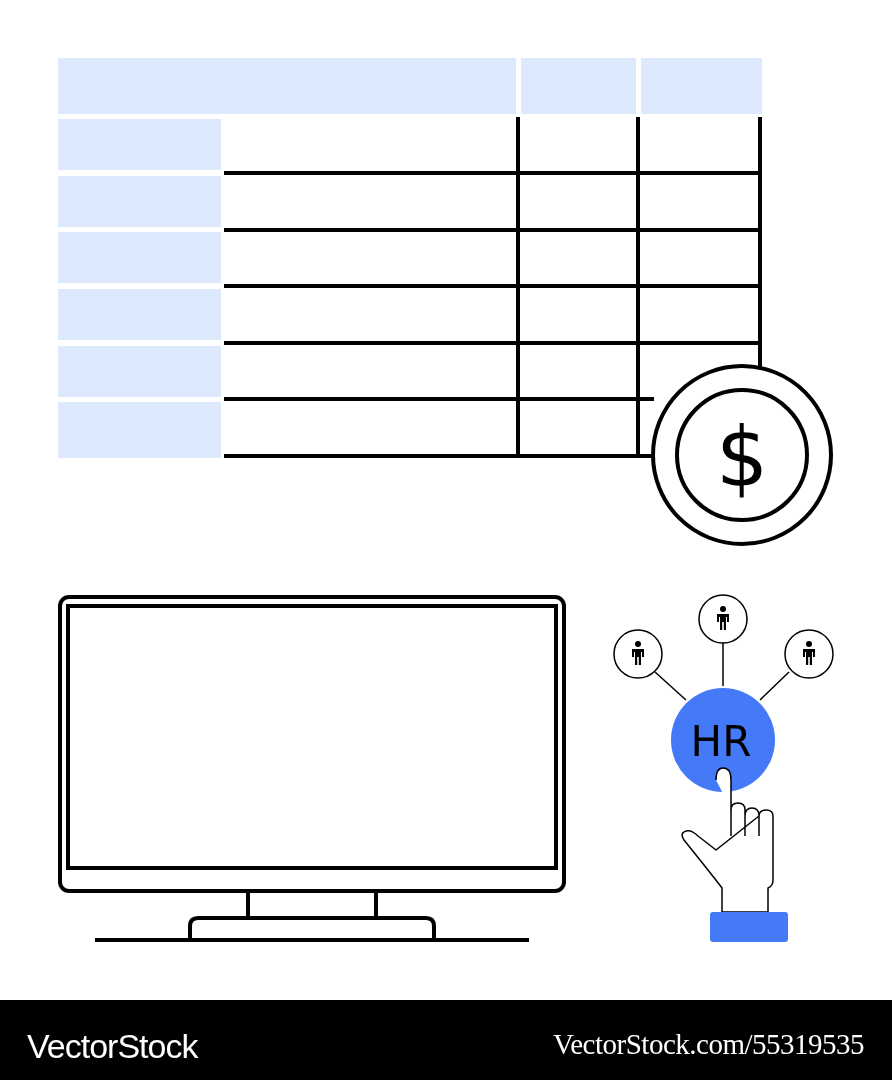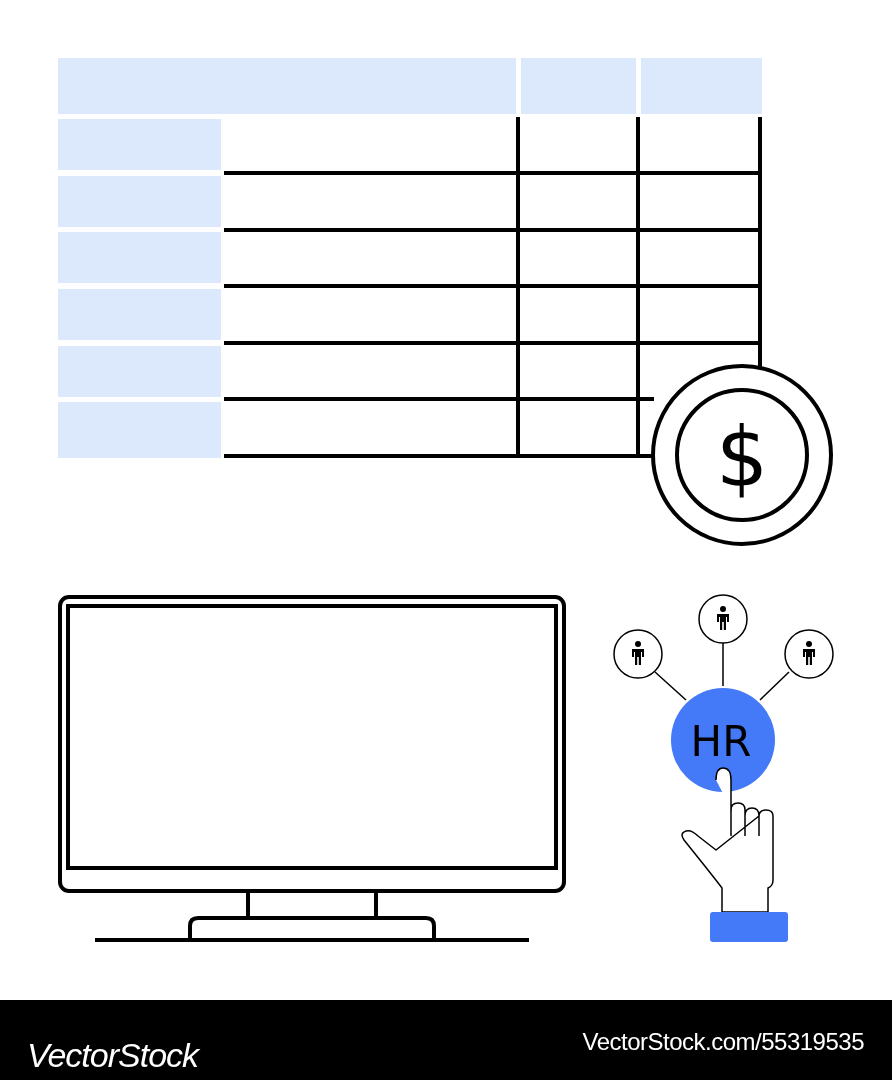--- a/index.html
+++ b/index.html
@@ -2,22 +2,22 @@
 <html><head>
 <meta charset="utf-8">
 <style>
   html, body { margin: 0; padding: 0; }
   body { width: 892px; height: 1080px; background: #ffffff; position: relative; overflow: hidden; font-family: "Liberation Sans", sans-serif; }
   .abs { position: absolute; }
   .blue-fill { background: #dce8fb; }
   .hline { position: absolute; height: 4px; background: #000; }
   .vline { position: absolute; width: 4px; background: #000; }
   .footer { position: absolute; left: 0; top: 1000px; width: 892px; height: 80px; background: #000; color: #fff; }
-  .footer .brand { position: absolute; left: 27px; top: 36px; font-size: 34px; letter-spacing: -1px; font-family: "Liberation Sans", sans-serif; font-style: italic; }
-  .footer .url { position: absolute; right: 28px; top: 28px; font-size: 24px; letter-spacing: -0.5px; font-family: Liberation Sans, sans-serif; }
+  .footer .brand { position: absolute; left: 27px; top: 27px; font-size: 34px; letter-spacing: -1px; font-family: "Liberation Sans", sans-serif; }
+  .footer .url { position: absolute; right: 28px; top: 28px; font-size: 29px; letter-spacing: -0.5px; font-family: Liberation Serif, serif; }
   svg { position: absolute; left: 0; top: 0; overflow: visible; }
 </style>
 </head>
 <body>
 
 <div>
 
   <div class="abs blue-fill" style="left:58px;top:58px;width:458px;height:56px;"></div>
   <div class="abs blue-fill" style="left:521px;top:58px;width:115px;height:56px;"></div>
   <div class="abs blue-fill" style="left:641px;top:58px;width:121px;height:56px;"></div>

